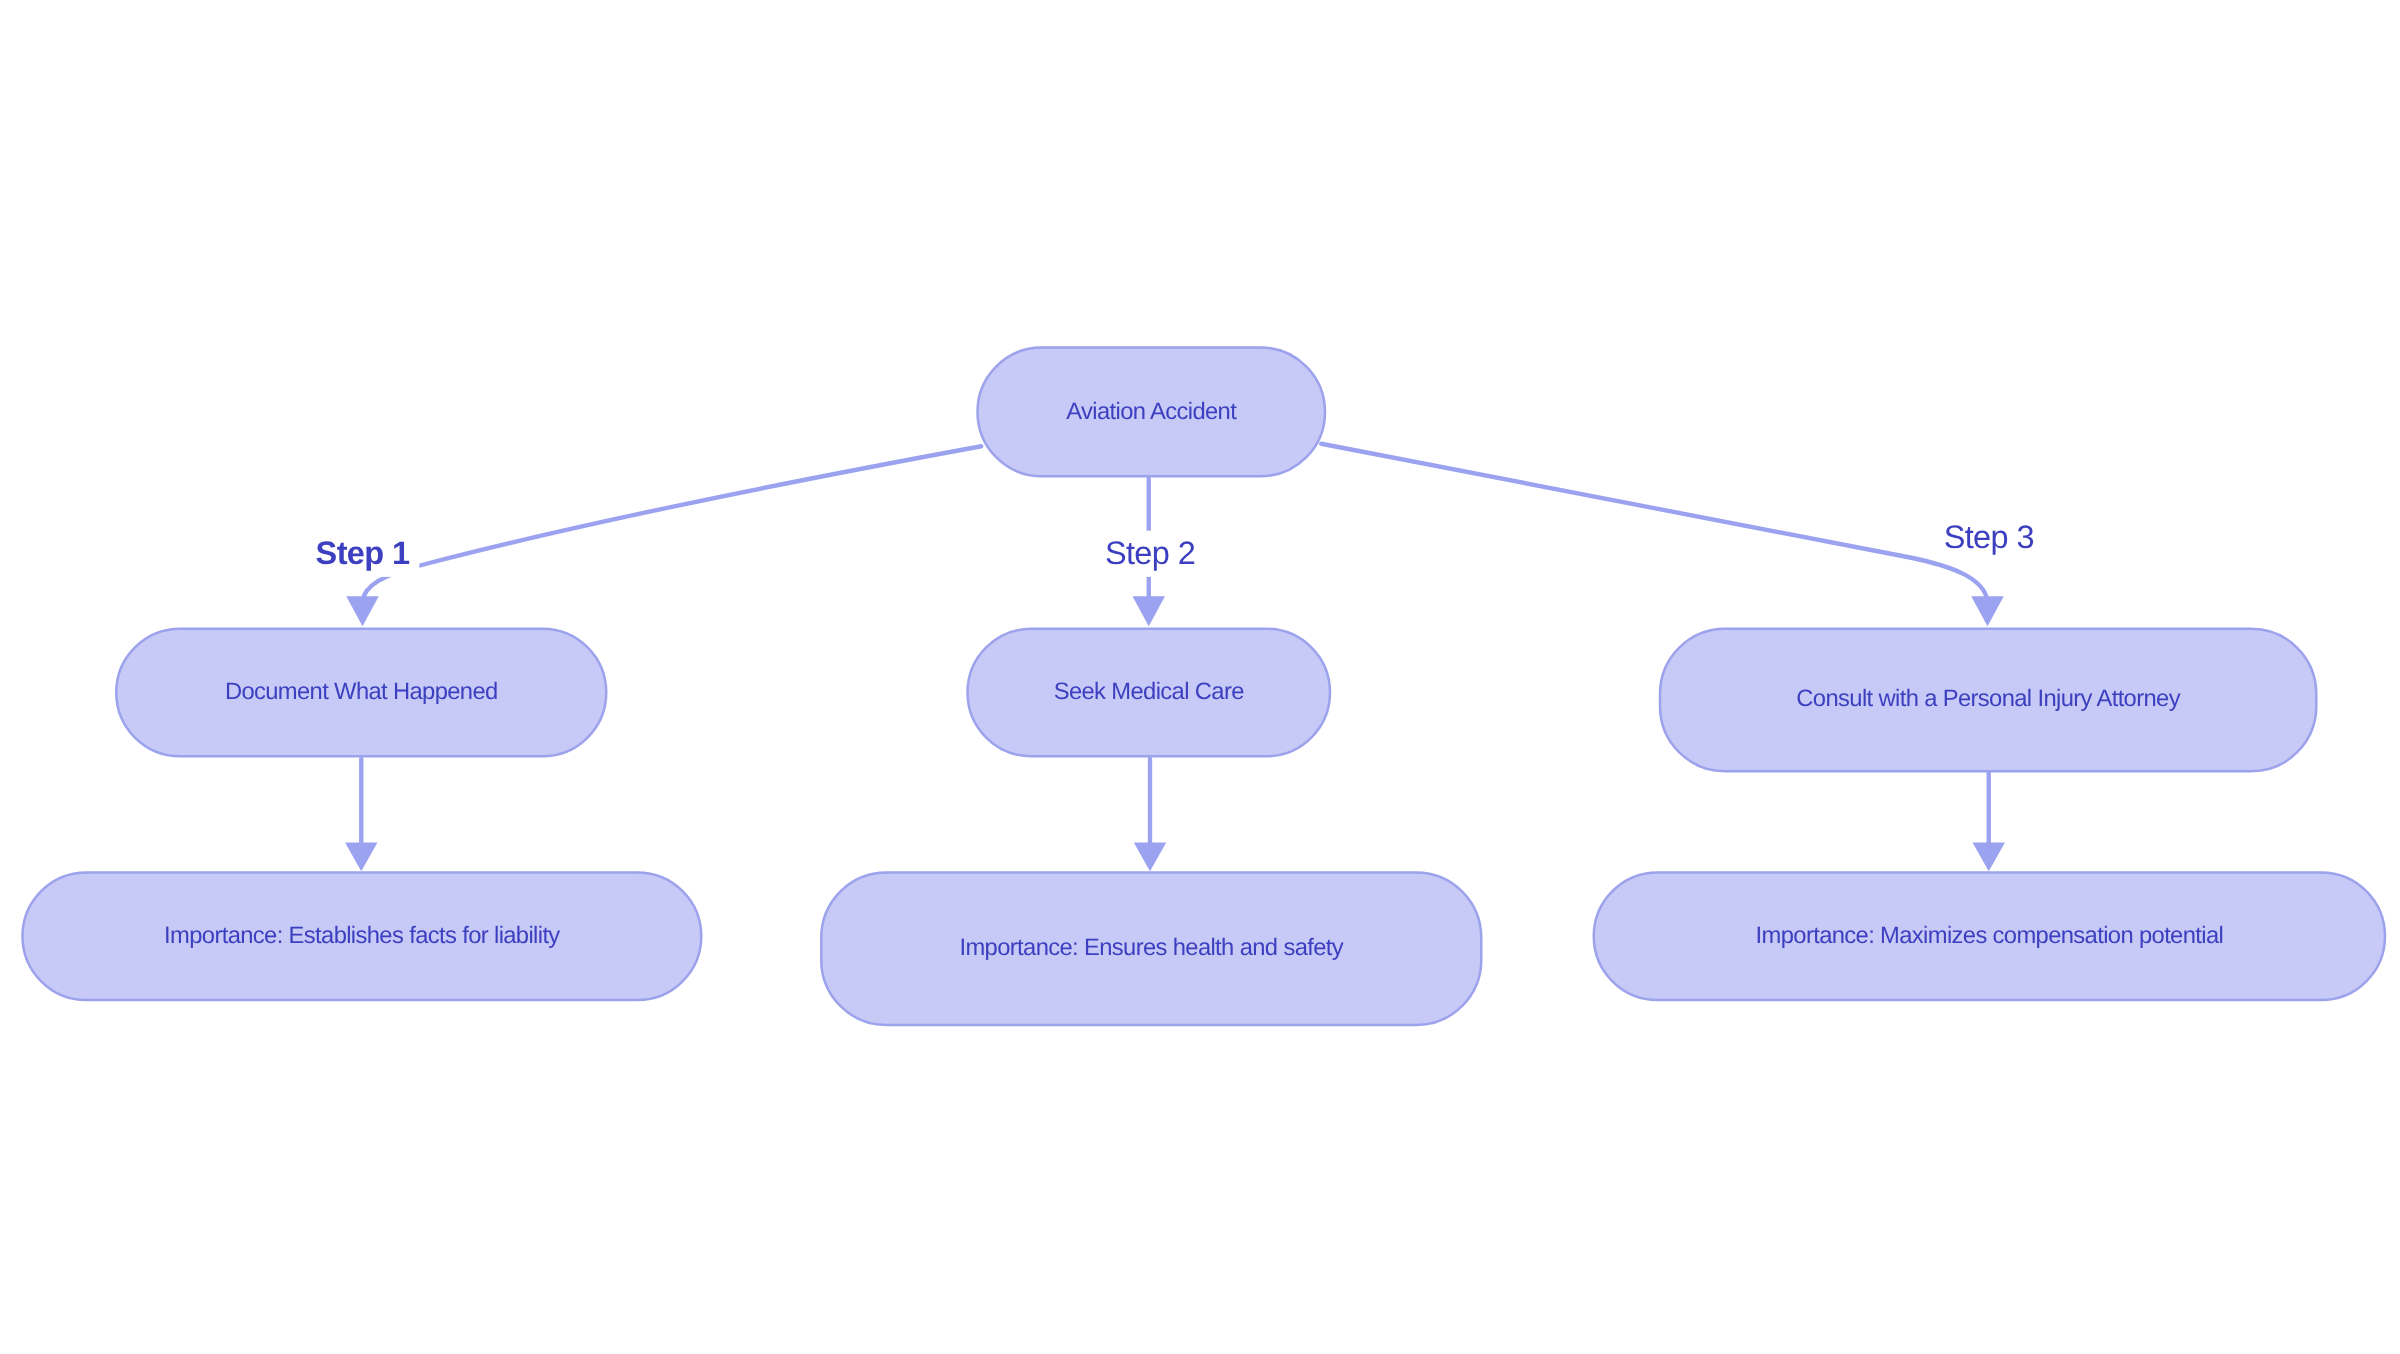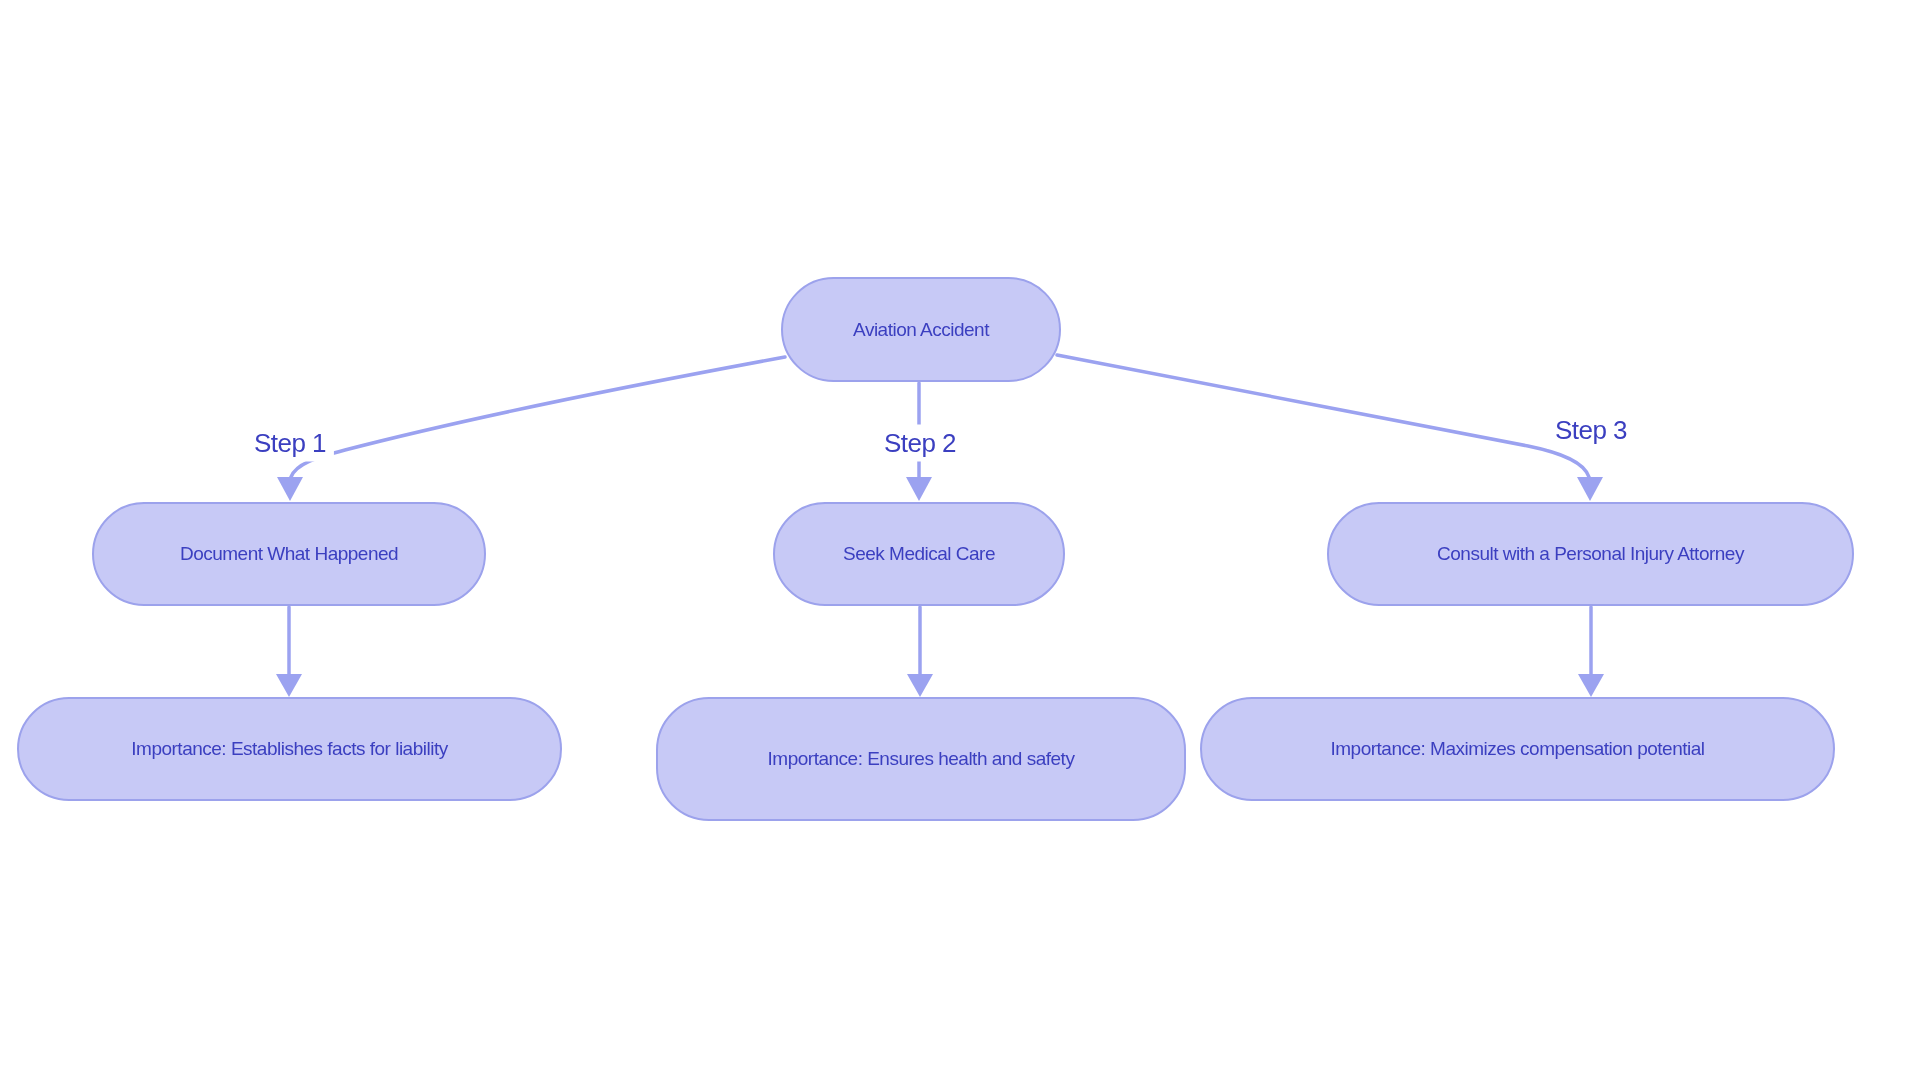--- a/index.html
+++ b/index.html
@@ -79,37 +79,37 @@
     <polygon class="arrow" points="907,674 933,674 920,697"></polygon>
 
     <path class="edge" d="M 1591 607 L 1591 674"></path>
     <polygon class="arrow" points="1578,674 1604,674 1591,697"></polygon>
   </svg>
 
   <div class="node" style="left:781px; top:277px; width:280px; height:105px;">
     <span>Aviation Accident</span>
   </div>
 
-  <div class="edge-label" style="left:290px; top:443px;">Step 1</div>
+  <div class="edge-label" style="left:290px; top:443px;font-weight:bold;">Step 1</div>
   <div class="edge-label" style="left:920px; top:443px;">Step 2</div>
   <div class="edge-label" style="left:1591px; top:430px;">Step 3</div>
 
   <div class="node" style="left:773px; top:502px; width:292px; height:104px;">
     <span>Seek Medical Care</span>
   </div>
   <div class="node" style="left:92px; top:502px; width:394px; height:104px;">
     <span>Document What Happened</span>
   </div>
-  <div class="node" style="left:1327px; top:502px; width:527px; height:104px;">
+  <div class="node" style="left:1327px; top:502px; width:527px; height:116px;">
     <span>Consult with a Personal Injury Attorney</span>
   </div>
 
   <div class="node" style="left:17px; top:697px; width:545px; height:104px;">
     <span>Importance: Establishes facts for liability</span>
   </div>
   <div class="node" style="left:656px; top:697px; width:530px; height:124px;">
     <span>Importance: Ensures health and safety</span>
   </div>
-  <div class="node" style="left:1200px; top:697px; width:635px; height:104px;">
+  <div class="node" style="left:1274px; top:697px; width:635px; height:104px;">
     <span>Importance: Maximizes compensation potential</span>
   </div>
 
 </div>
 
 </body></html>

